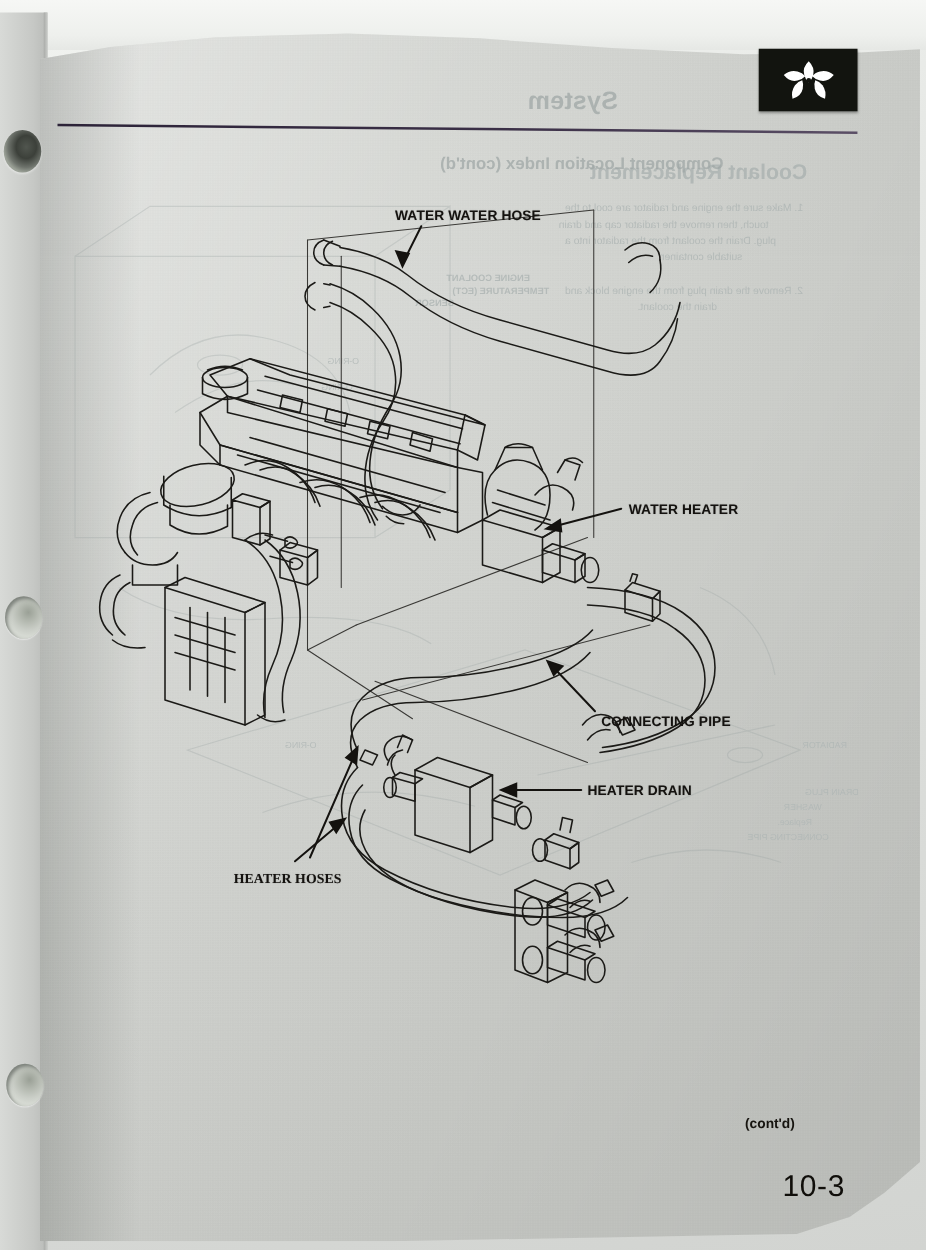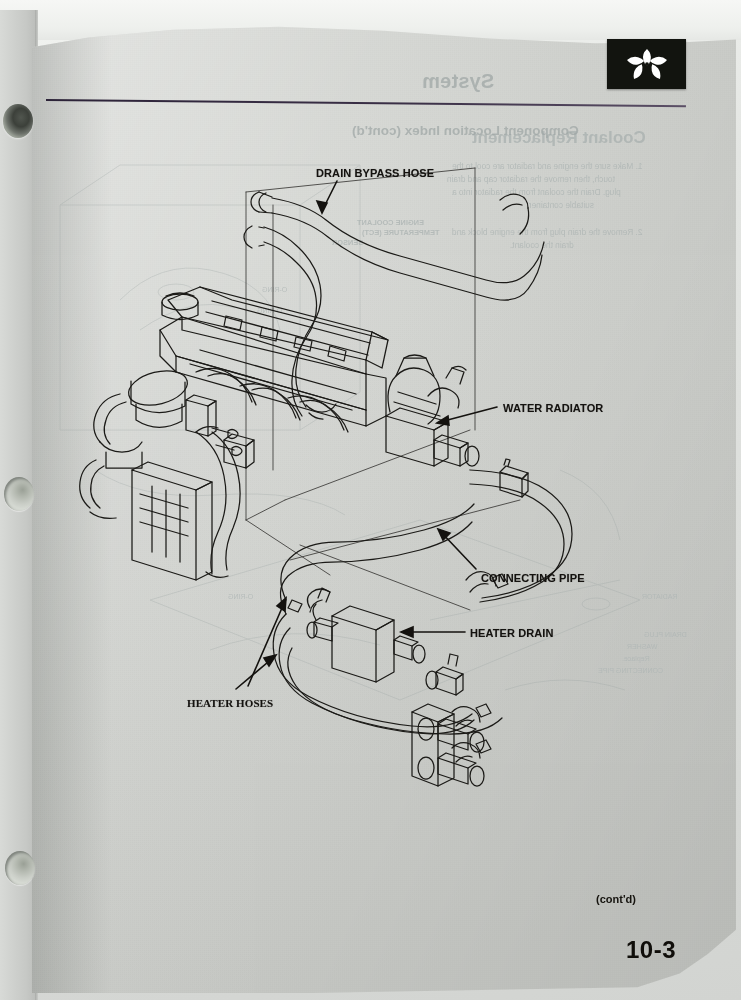--- a/index.html
+++ b/index.html
@@ -113,21 +113,21 @@
     font-size:11px;font-weight:bold;color:#14120f;
     letter-spacing:.1px;white-space:nowrap;
     text-shadow:0 0 1px rgba(0,0,0,.25);
   }
   .contd{
     position:absolute;left:596px;top:893px;
     font-size:11px;font-weight:bold;color:#16140f;
   }
   .pageno{
     position:absolute;left:626px;top:936px;
-    font-size:24px;font-weight:bold;color:#100e0a;letter-spacing:.5px;
+    font-size:24px;font-weight:normal;color:#100e0a;letter-spacing:.5px;
   }
 
   #art{position:absolute;left:0;top:0;width:741px;height:1000px;pointer-events:none;}
   #ghost{position:absolute;left:0;top:0;width:741px;height:1000px;pointer-events:none;opacity:.30;}
 </style>
 </head>
 <body>
 
 <div id="scan">
 
@@ -408,22 +408,22 @@
         <path d="M23 2 q5 5 3.6 11 q-1 4 -3.6 6 q-2.6 -2 -3.6 -6 Q17.6 7 23 2 Z"></path>
         <path d="M43 13 q-5 6 -11 4.4 q-4 -1 -6.2 -3.4 q2 -2.8 6.2 -3.8 Q38 8.8 43 13 Z"></path>
         <path d="M36 32 q-7 -2 -8.2 -8 q-0.8 -4 0.4 -6.8 q3.2 0.8 5.8 4 Q37.4 26 36 32 Z"></path>
         <path d="M10 32 q-1.4 -6 2 -10.8 q2.6 -3.2 5.8 -4 q1.2 2.8 0.4 6.8 Q17 30 10 32 Z"></path>
         <path d="M3 13 q5 -4.2 11 -2.8 q4 1 6.2 3.8 q-2.2 2.4 -6.2 3.4 Q8 19 3 13 Z"></path>
         <circle cx="23" cy="17.2" r="1.9" fill="#12140f"></circle>
       </g>
     </svg>
   </div>
 
-  <div class="callout" style="left:316px;top:167px;">DRAIN BYPASS HOSE</div>
-  <div class="callout" style="left:503px;top:402px;">WATER RADIATOR</div>
+  <div class="callout" style="left:316px;top:167px;">WATER WATER HOSE</div>
+  <div class="callout" style="left:503px;top:402px;">WATER HEATER</div>
   <div class="callout" style="left:481px;top:572px;">CONNECTING PIPE</div>
   <div class="callout" style="left:470px;top:627px;">HEATER DRAIN</div>
   <div class="callout" style="left:187px;top:697px;font-family:Liberation Serif, serif;">HEATER HOSES</div>
 
   <div class="contd">(cont'd)</div>
   <div class="pageno">10-3</div>
 
   <div class="hole h1" style="left:3px;top:104px;"></div>
   <div class="hole h2" style="left:4px;top:477px;"></div>
   <div class="hole h3" style="left:5px;top:851px;"></div>

